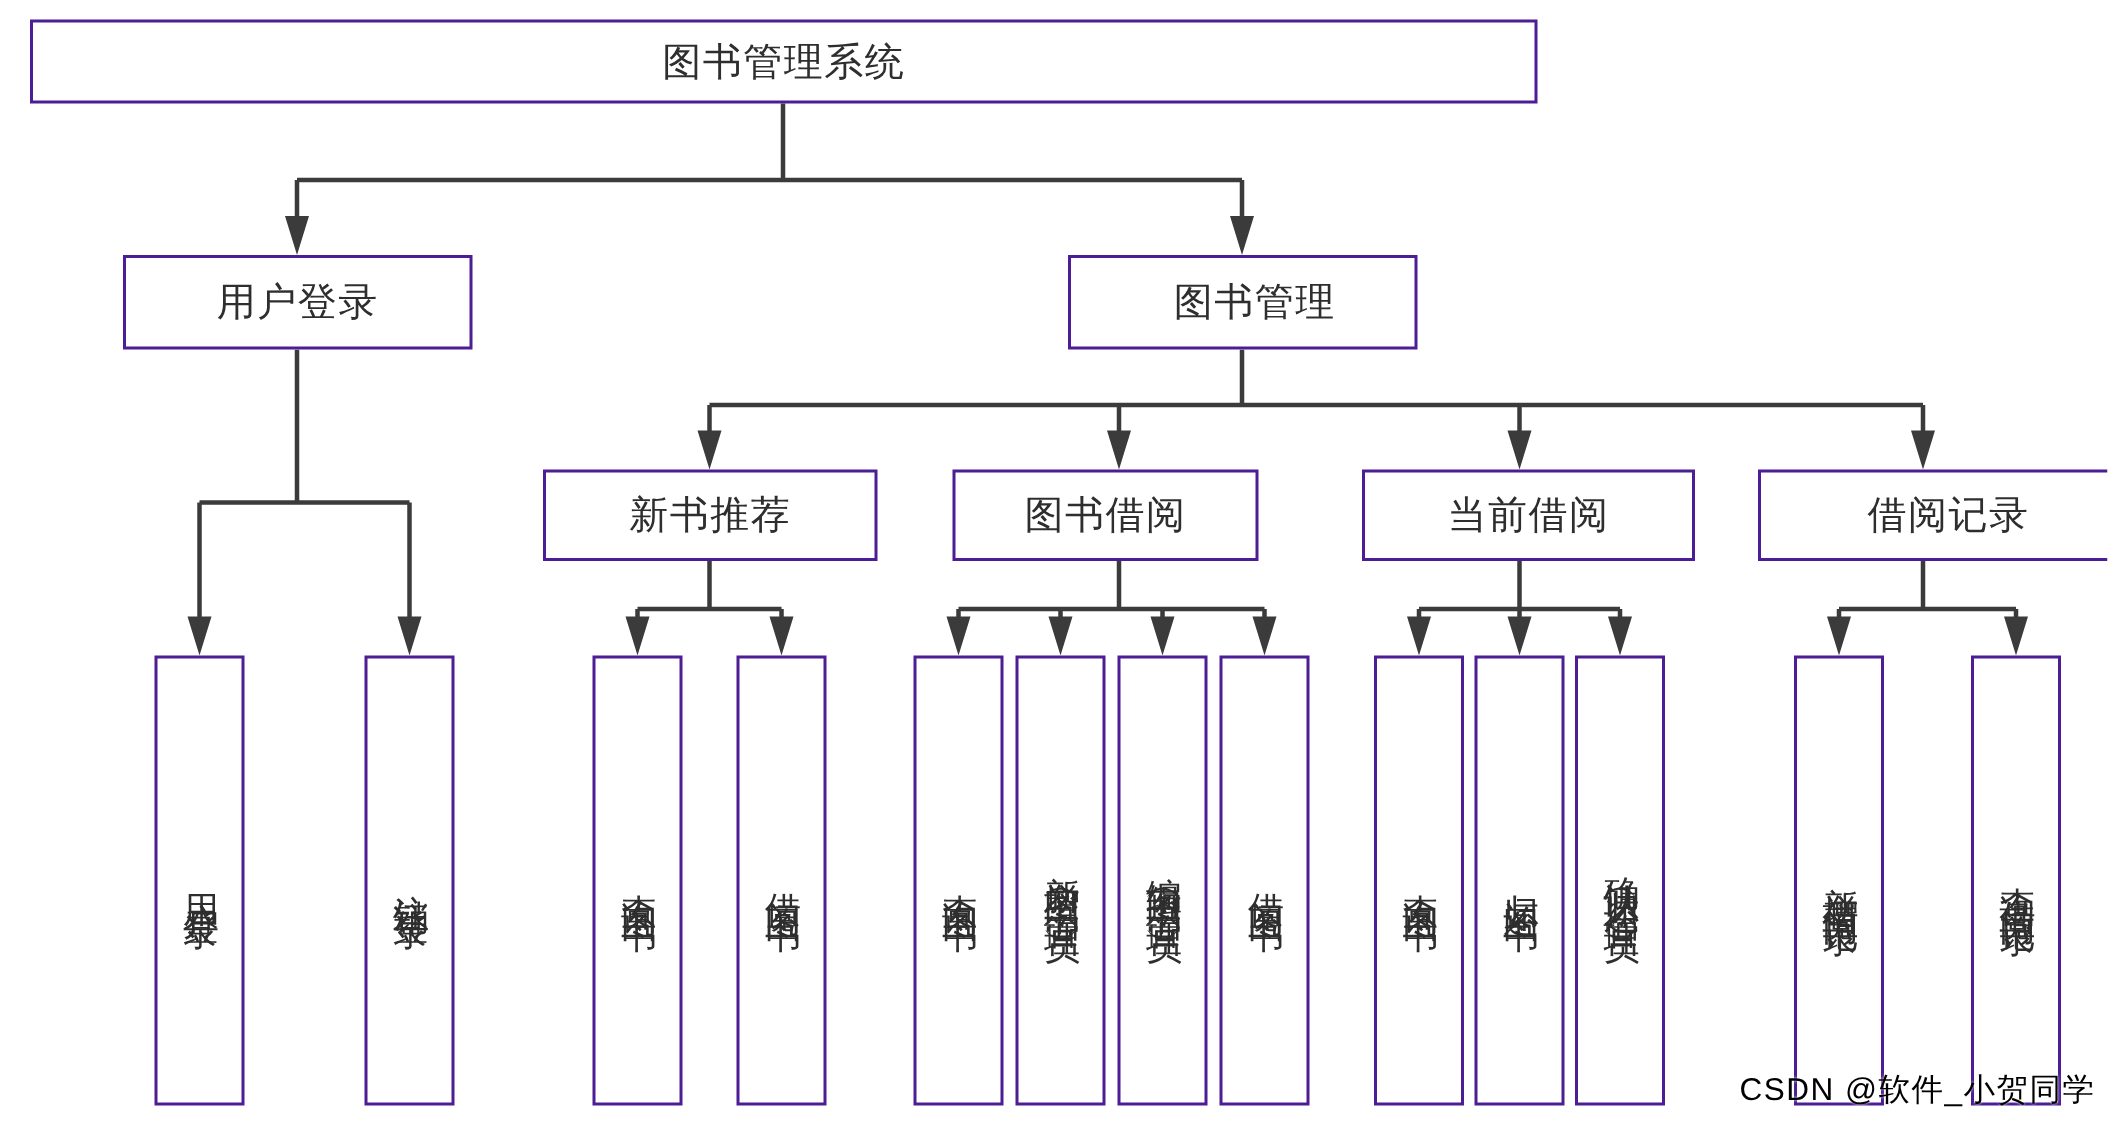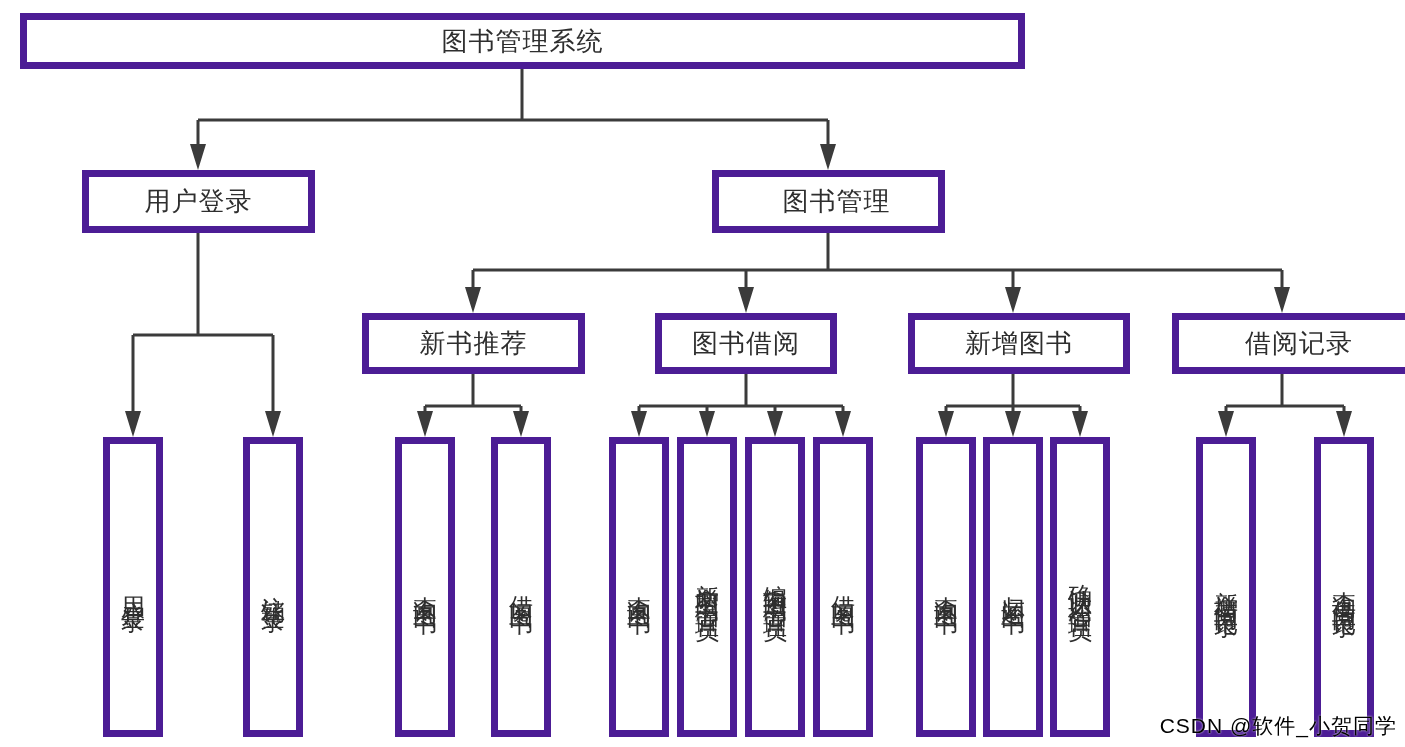--- a/index.html
+++ b/index.html
@@ -16,42 +16,42 @@
     position: absolute;
     left: 0; top: 0;
     width: 1405px; height: 747px;
     z-index: 1;
     pointer-events: none;
   }
   .node {
     position: absolute;
     box-sizing: border-box;
     background: #ffffff;
-    border: 7px solid #4c1d95;
+    border: 2px solid #4c1d95;
     display: flex;
     align-items: center;
     justify-content: center;
     z-index: 2;
   }
   .node-h { font-size: 26px; letter-spacing: 1px; white-space: nowrap; }
   .node-v { top: 437px; width: 60px; height: 300px; }
   .node-v span {
     writing-mode: vertical-rl;
     text-orientation: mixed;
     font-size: 24px;
     letter-spacing: 5px;
     line-height: 1;
     white-space: nowrap;
   }
   
   .n-root        { left: 20px;   top: 13px;  width: 1005px; height: 56px; }
   .n-user-login  { left: 82px;   top: 170px; width: 233px;  height: 63px; }
   .n-book-mgmt   { left: 712px;  top: 170px; width: 233px;  height: 63px; padding-left: 16px; }
   .n-new-rec     { left: 362px;  top: 313px; width: 223px;  height: 61px; }
-  .n-book-borrow { left: 635px;  top: 313px; width: 182px;  height: 61px; margin-left: 20px; }
+  .n-book-borrow { left: 635px;  top: 313px; width: 204px;  height: 61px; }
   .n-cur-borrow  { left: 908px;  top: 313px; width: 222px;  height: 61px; }
   .n-borrow-rec  { left: 1172px; top: 313px; width: 254px;  height: 61px; }
   
   .v1  { left: 103px; }
   .v2  { left: 243px; }
   .v3  { left: 395px; }
   .v4  { left: 491px; }
   .v5  { left: 609px; }
   .v6  { left: 677px; }
   .v7  { left: 745px; }
@@ -133,21 +133,21 @@
              M1336 411 L1352 411 L1344 437 Z"></path>
   </svg>
 
   <div class="node node-h n-root">图书管理系统</div>
 
   <div class="node node-h n-user-login">用户登录</div>
   <div class="node node-h n-book-mgmt">图书管理</div>
 
   <div class="node node-h n-new-rec">新书推荐</div>
   <div class="node node-h n-book-borrow">图书借阅</div>
-  <div class="node node-h n-cur-borrow">新增图书</div>
+  <div class="node node-h n-cur-borrow">当前借阅</div>
   <div class="node node-h n-borrow-rec">借阅记录</div>
 
   <div class="node node-v v1">
     <span>用户登录</span>
   </div>
   <div class="node node-v v2">
     <span>注销登录</span>
   </div>
   <div class="node node-v v3">
     <span>查询图书</span>

